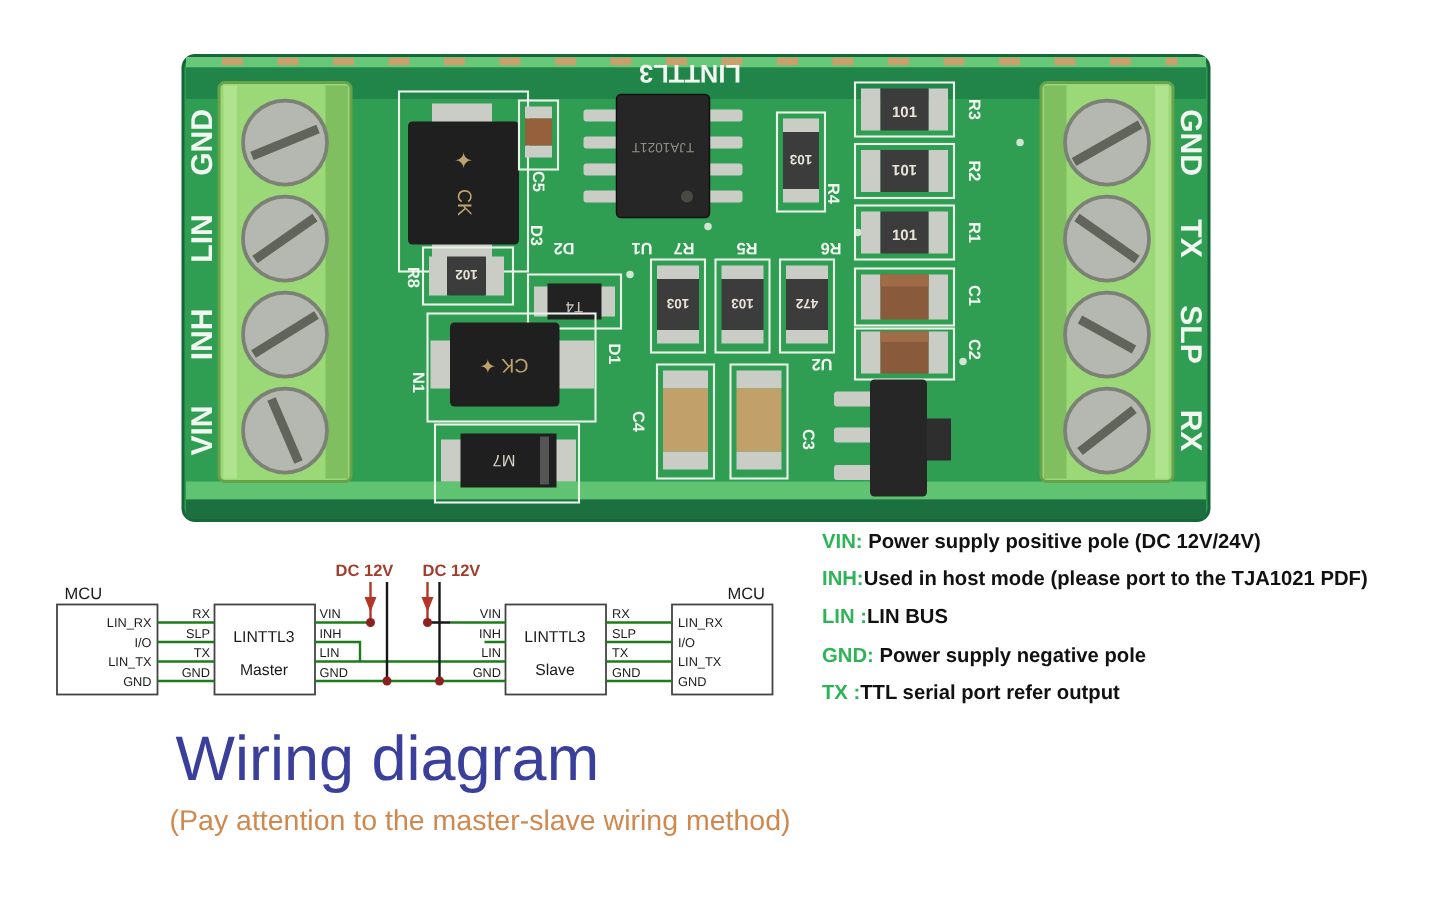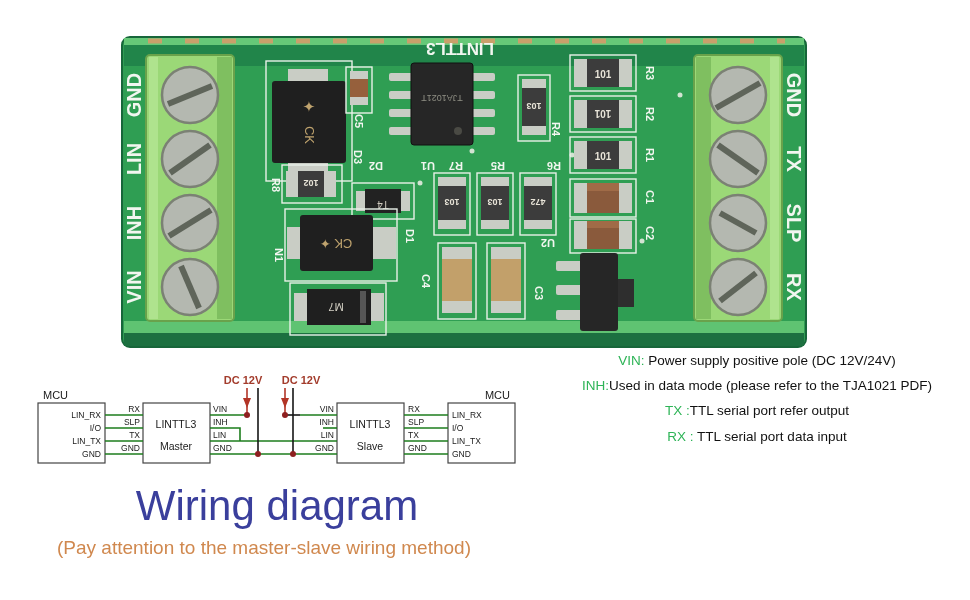--- a/index.html
+++ b/index.html
@@ -1,27 +1,27 @@
 <!DOCTYPE html>
 <html><head>
 <meta charset="utf-8">
 <style>
   html,body{margin:0;padding:0;background:#ffffff;}
   #stage{position:relative;width:970px;height:600px;background:#ffffff;overflow:hidden;
          font-family:"Liberation Sans",sans-serif;}
   .abs{position:absolute;}
   
-  #wiring-title{left:117px;top:482px;width:320px;text-align:center;
+  #wiring-title{left:117px;top:482px;width:320px;
     font-size:42px;font-weight:400;color:#3a3f9c;letter-spacing:0px;}
-  #wiring-subtitle{left:57px;top:537px;width:470px;text-align:left;
+  #wiring-subtitle{left:57px;top:537px;width:470px;text-align:right;
     font-size:19px;font-weight:400;color:#d0884e;}
   
   #pin-desc{left:548px;top:348px;width:418px;}
   #pin-desc .heading{color:#e8252e;font-size:15px;font-weight:bold;margin:0 0 9px 0;}
-  #pin-desc .row{font-size:13.5px;font-weight:normal;color:#111;height:25.2px;line-height:25.2px;white-space:nowrap;text-align:center;}
+  #pin-desc .row{font-size:13.5px;font-weight:bold;color:#111;height:25.2px;line-height:25.2px;white-space:nowrap;}
   #pin-desc .key{color:#2eb457;}
   
   text{font-family:"Liberation Sans",sans-serif;}
   .silk{fill:#f2f6f0;font-weight:bold;}
   .code{fill:#e8e4d8;font-weight:bold;}
   .wiretxt{fill:#1a1a1a;}
   .boxline{fill:#ffffff;stroke:#444;stroke-width:1.2;}
   .gw{stroke:#1d7d1d;stroke-width:1.6;fill:none;}
   .bw{stroke:#161616;stroke-width:1.6;fill:none;}
   .rw{stroke:#b23527;stroke-width:1.6;fill:none;}
@@ -364,18 +364,19 @@
       <text x="427" y="84">LIN_TX</text>
       <text x="427" y="97">GND</text>
     </g>
   </svg>
 
   <div class="abs" id="wiring-title">Wiring diagram</div>
   <div class="abs" id="wiring-subtitle">(Pay attention to the master-slave wiring method)</div>
 
   <div class="abs" id="pin-desc">
     <div class="row"><span class="key">VIN:</span><span> Power supply positive pole (DC 12V/24V)</span></div>
-    <div class="row"><span class="key">INH:</span><span>Used in data mode (please refer to the TJA1021 PDF)</span></div>
+    <div class="row"><span class="key">INH:</span><span>Used in host mode (please port to the TJA1021 PDF)</span></div>
+    <div class="row"><span class="key">LIN :</span><span>LIN BUS</span></div>
+    <div class="row"><span class="key">GND:</span><span> Power supply negative pole</span></div>
     <div class="row"><span class="key">TX :</span><span>TTL serial port refer output</span></div>
-    <div class="row"><span class="key">RX : </span><span>TTL serial port data input</span></div>
   </div>
 
 </div>
 
 </body></html>

